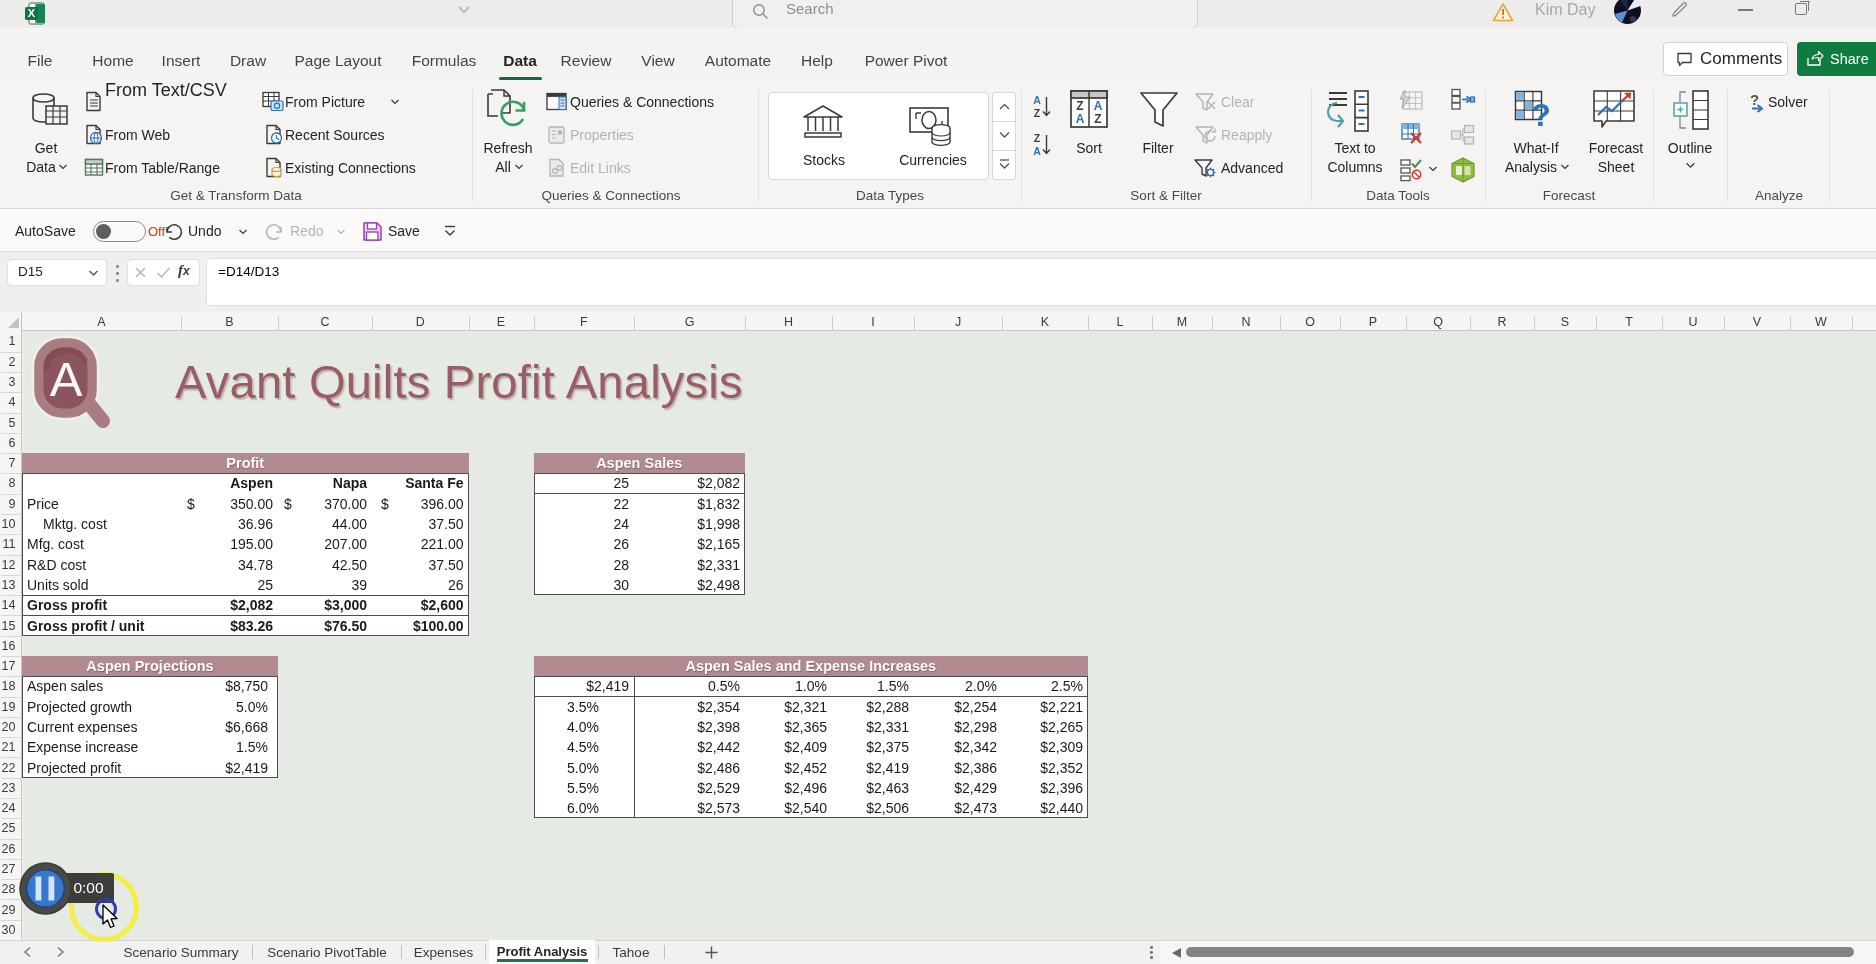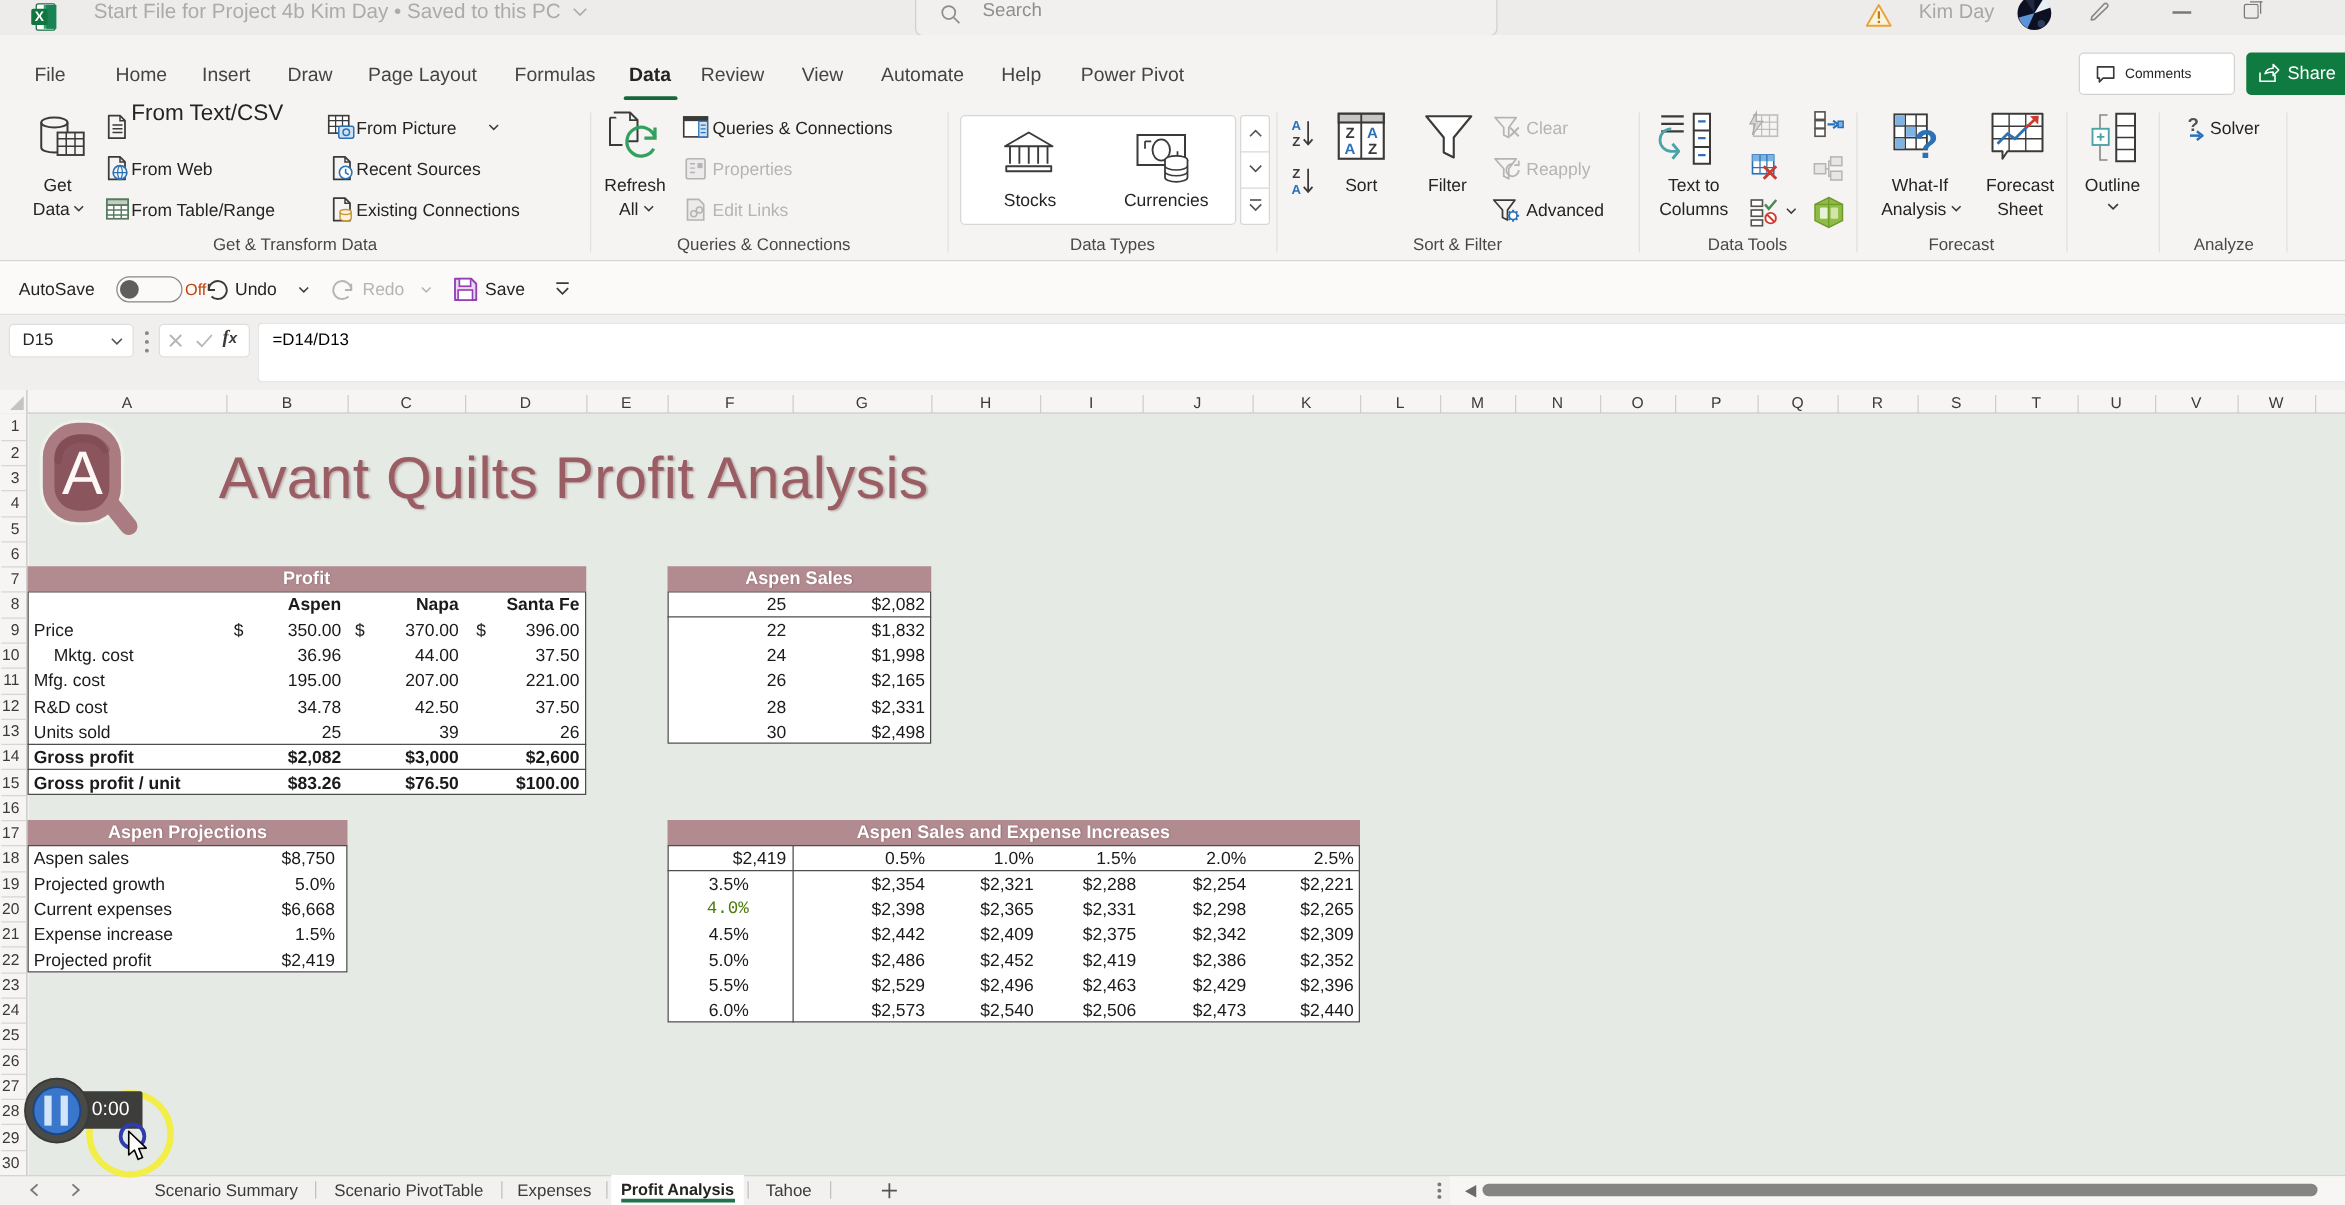--- a/index.html
+++ b/index.html
@@ -11,21 +11,20 @@
 <div id="root">
 
 <div class="ab" style="left:0;top:0;width:1876px;height:28px;background:#edecea;"></div>
 <svg style="left:25px;top:3px" width="21" height="21" viewBox="0 0 21 21">
 <rect x="4" y="0" width="15" height="21" rx="1.5" fill="#fff" stroke="#1d6b40" stroke-width="1"></rect>
 <rect x="10" y="1" width="10" height="19" fill="#2fa871"></rect>
 <rect x="12" y="1" width="8" height="19" fill="#1a8254"></rect>
 <rect x="0" y="4" width="13" height="13" rx="1.5" fill="#10753f"></rect>
 <text x="6.5" y="14" font-size="11" font-weight="bold" fill="#fff" text-anchor="middle">X</text>
 </svg>
-<div class="tx" style="left:75px;top:-1px;line-height:20px;font-size:16.5px;color:#ababa9;font-weight:normal;">Start File for Project 4b Kim Day • Saved to this PC</div>
 <svg style="left:457px;top:4px" width="14" height="12" viewBox="0 0 14 12">
       <path d="M2 3 L7 8 L12 3" stroke="#adabaa" stroke-width="1.4" fill="none"></path>
     </svg>
 <div class="ab" style="left:732px;top:-14px;width:466px;height:43px;background:#f1f0ef;border:1px solid #d2d0cf;border-radius:6px;"></div>
 <svg style="left:752px;top:3px" width="17" height="17" viewBox="0 0 17 17">
       <circle cx="7" cy="7" r="5.2" stroke="#8e8c8b" stroke-width="1.4" fill="none"></circle>
       <path d="M11 11 L15.5 15.5" stroke="#8e8c8b" stroke-width="1.4"></path>
     </svg>
 <div class="tx" style="left:786px;top:-1px;line-height:20px;font-size:15px;color:#908e8d;font-weight:normal;">Search</div>
 <svg style="left:1492px;top:2px" width="22" height="20" viewBox="0 0 22 20">
@@ -61,21 +60,21 @@
 <div class="tx" style="left:658px;transform:translateX(-50%);top:51px;line-height:20px;font-size:15.5px;color:#444441;font-weight:normal;">View</div>
 <div class="tx" style="left:738px;transform:translateX(-50%);top:51px;line-height:20px;font-size:15.5px;color:#444441;font-weight:normal;">Automate</div>
 <div class="tx" style="left:817px;transform:translateX(-50%);top:51px;line-height:20px;font-size:15.5px;color:#444441;font-weight:normal;">Help</div>
 <div class="tx" style="left:906px;transform:translateX(-50%);top:51px;line-height:20px;font-size:15.5px;color:#444441;font-weight:normal;">Power Pivot</div>
 <div class="tx" style="left:520px;transform:translateX(-50%);top:51px;line-height:20px;font-size:15.5px;color:#252423;font-weight:bold;">Data</div>
 <div class="ab" style="left:499px;top:77px;width:43px;height:2.6px;background:#17663c;border-radius:2px;"></div>
 <div class="ab" style="left:1663px;top:42px;width:125px;height:34px;background:#fff;border:1px solid #d4d2d0;border-radius:4px;"></div>
 <svg style="left:1676px;top:51px" width="17" height="16" viewBox="0 0 17 16">
       <path d="M2 2.5 h13 v9 h-8.5 l-3 3 v-3 H2 Z" stroke="#3b3a39" stroke-width="1.3" fill="none" stroke-linejoin="round"></path>
     </svg>
-<div class="tx" style="left:1700px;top:49px;line-height:20px;font-size:11px;color:#252423;font-weight:normal;">Comments</div>
+<div class="tx" style="left:1700px;top:49px;line-height:20px;font-size:17px;color:#252423;font-weight:normal;">Comments</div>
 <div class="ab" style="left:1797px;top:42px;width:79px;height:34px;background:#0f7b40;border-radius:4px 0 0 4px;"></div>
 <svg style="left:1806px;top:50px" width="18" height="17" viewBox="0 0 18 17">
       <path d="M2 8 v7 h12 v-5" stroke="#fff" stroke-width="1.3" fill="none"></path>
       <path d="M6 9 C7 5.5 10 4.5 12.5 4.5 L12.5 1.5 L17 6 L12.5 10.5 L12.5 7.5 C10 7.5 7.5 8 6 9 Z" stroke="#fff" stroke-width="1.2" fill="none" stroke-linejoin="round"></path>
     </svg>
 <div class="tx" style="left:1830px;top:49px;line-height:20px;font-size:14.5px;color:#fff;font-weight:normal;">Share</div>
 <div class="ab" style="left:0;top:82px;width:1876px;height:127px;background:#f5f4f2;border-bottom:1px solid #d8d6d4;"></div>
 <div class="ab" style="left:472px;top:90px;width:1px;height:112px;background:#e2e0de;"></div>
 <div class="ab" style="left:758px;top:90px;width:1px;height:112px;background:#e2e0de;"></div>
 <div class="ab" style="left:1021px;top:90px;width:1px;height:112px;background:#e2e0de;"></div>
@@ -613,21 +612,21 @@
 <div class="tx" style="right:1049px;top:676.375px;line-height:20px;font-size:14px;color:#1a1a1a;font-weight:normal;">1.0%</div>
 <div class="tx" style="right:967px;top:676.375px;line-height:20px;font-size:14px;color:#1a1a1a;font-weight:normal;">1.5%</div>
 <div class="tx" style="right:879px;top:676.375px;line-height:20px;font-size:14px;color:#1a1a1a;font-weight:normal;">2.0%</div>
 <div class="tx" style="right:793px;top:676.375px;line-height:20px;font-size:14px;color:#1a1a1a;font-weight:normal;">2.5%</div>
 <div class="tx" style="right:1277px;top:696.665px;line-height:20px;font-size:14px;color:#1a1a1a;font-weight:normal;">3.5%</div>
 <div class="tx" style="right:1136px;top:696.665px;line-height:20px;font-size:14px;color:#1a1a1a;font-weight:normal;">$2,354</div>
 <div class="tx" style="right:1049px;top:696.665px;line-height:20px;font-size:14px;color:#1a1a1a;font-weight:normal;">$2,321</div>
 <div class="tx" style="right:967px;top:696.665px;line-height:20px;font-size:14px;color:#1a1a1a;font-weight:normal;">$2,288</div>
 <div class="tx" style="right:879px;top:696.665px;line-height:20px;font-size:14px;color:#1a1a1a;font-weight:normal;">$2,254</div>
 <div class="tx" style="right:793px;top:696.665px;line-height:20px;font-size:14px;color:#1a1a1a;font-weight:normal;">$2,221</div>
-<div class="tx" style="right:1277px;top:716.9549999999999px;line-height:20px;font-size:14px;color:#4d7c0f;font-weight:normal;font-family:Liberation Mono, monospace;">4.0%</div>
+<div class="tx" style="right:1277px;top:716.9549999999999px;line-height:20px;font-size:14px;color:#0f172a;font-weight:normal;">4.0%</div>
 <div class="tx" style="right:1136px;top:716.9549999999999px;line-height:20px;font-size:14px;color:#1a1a1a;font-weight:normal;">$2,398</div>
 <div class="tx" style="right:1049px;top:716.9549999999999px;line-height:20px;font-size:14px;color:#1a1a1a;font-weight:normal;">$2,365</div>
 <div class="tx" style="right:967px;top:716.9549999999999px;line-height:20px;font-size:14px;color:#1a1a1a;font-weight:normal;">$2,331</div>
 <div class="tx" style="right:879px;top:716.9549999999999px;line-height:20px;font-size:14px;color:#1a1a1a;font-weight:normal;">$2,298</div>
 <div class="tx" style="right:793px;top:716.9549999999999px;line-height:20px;font-size:14px;color:#1a1a1a;font-weight:normal;">$2,265</div>
 <div class="tx" style="right:1277px;top:737.2449999999999px;line-height:20px;font-size:14px;color:#1a1a1a;font-weight:normal;">4.5%</div>
 <div class="tx" style="right:1136px;top:737.2449999999999px;line-height:20px;font-size:14px;color:#1a1a1a;font-weight:normal;">$2,442</div>
 <div class="tx" style="right:1049px;top:737.2449999999999px;line-height:20px;font-size:14px;color:#1a1a1a;font-weight:normal;">$2,409</div>
 <div class="tx" style="right:967px;top:737.2449999999999px;line-height:20px;font-size:14px;color:#1a1a1a;font-weight:normal;">$2,375</div>
 <div class="tx" style="right:879px;top:737.2449999999999px;line-height:20px;font-size:14px;color:#1a1a1a;font-weight:normal;">$2,342</div>

